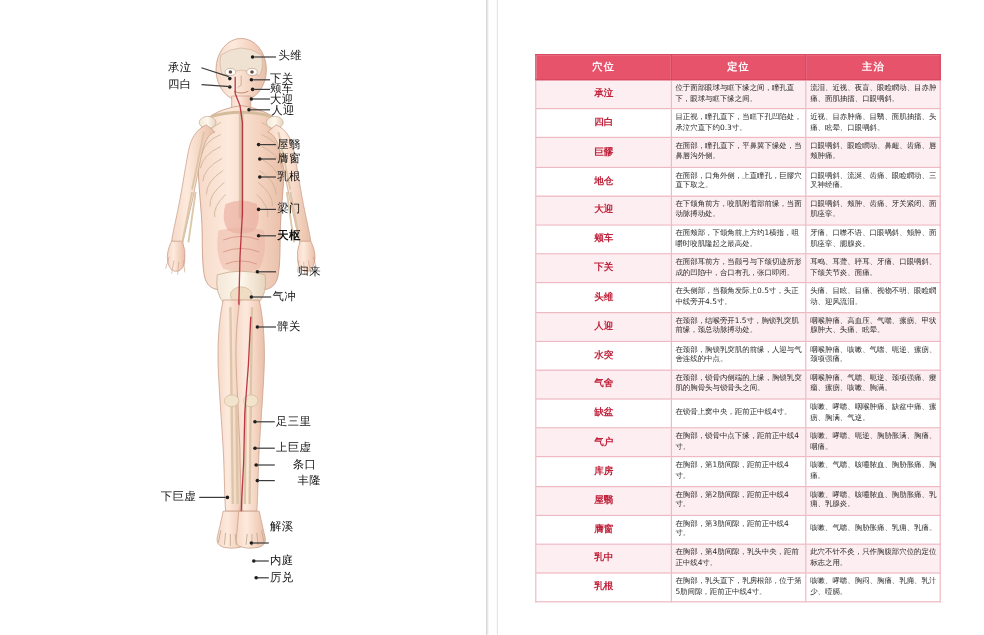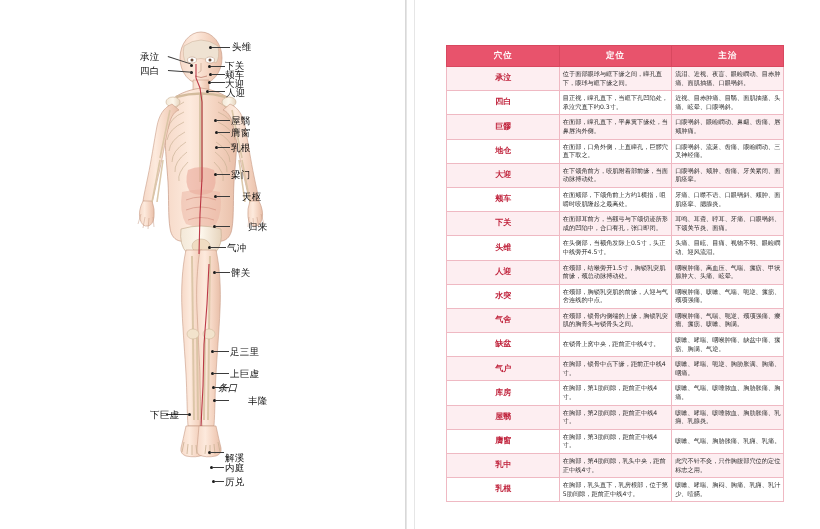--- a/index.html
+++ b/index.html
@@ -295,30 +295,30 @@
       <div class="lbl" style="left:44px;top:27px;">承泣</div>
       <div class="lbl" style="left:44px;top:41px;">四白</div>
       <div class="lbl" style="left:129px;top:36px;">下关</div>
       <div class="lbl" style="left:129px;top:45px;">颊车</div>
       <div class="lbl" style="left:129px;top:54px;">大迎</div>
       <div class="lbl" style="left:130px;top:63px;">人迎</div>
       <div class="lbl" style="left:135px;top:91px;">屋翳</div>
       <div class="lbl" style="left:135px;top:103px;">膺窗</div>
       <div class="lbl" style="left:135px;top:118px;">乳根</div>
       <div class="lbl" style="left:135px;top:145px;">梁门</div>
-      <div class="lbl" style="left:146px;top:167px;">天枢</div>
+      <div class="lbl" style="left:135px;top:167px;font-weight:bold;">天枢</div>
       <div class="lbl" style="left:152px;top:197px;">归来</div>
       <div class="lbl" style="left:131px;top:218px;">气冲</div>
       <div class="lbl" style="left:135px;top:243px;">髀关</div>
       <div class="lbl" style="left:134px;top:322px;">足三里</div>
       <div class="lbl" style="left:134px;top:344px;">上巨虚</div>
-      <div class="lbl" style="left:122px;top:358px;font-style:italic;">条口</div>
+      <div class="lbl" style="left:148px;top:358px;">条口</div>
       <div class="lbl" style="left:152px;top:371px;">丰隆</div>
-      <div class="lbl" style="left:54px;top:385px;">下巨虚</div>
-      <div class="lbl" style="left:129px;top:429px;font-family:Liberation Serif, serif;">解溪</div>
+      <div class="lbl" style="left:38px;top:385px;">下巨虚</div>
+      <div class="lbl" style="left:129px;top:410px;">解溪</div>
       <div class="lbl" style="left:129px;top:438px;">内庭</div>
       <div class="lbl" style="left:129px;top:452px;">厉兑</div>
     </div>
   </div>
 
   <div class="spine"></div>
 
   <div class="right-page">
     <div class="tbl-wrap">
       <table class="acu">

